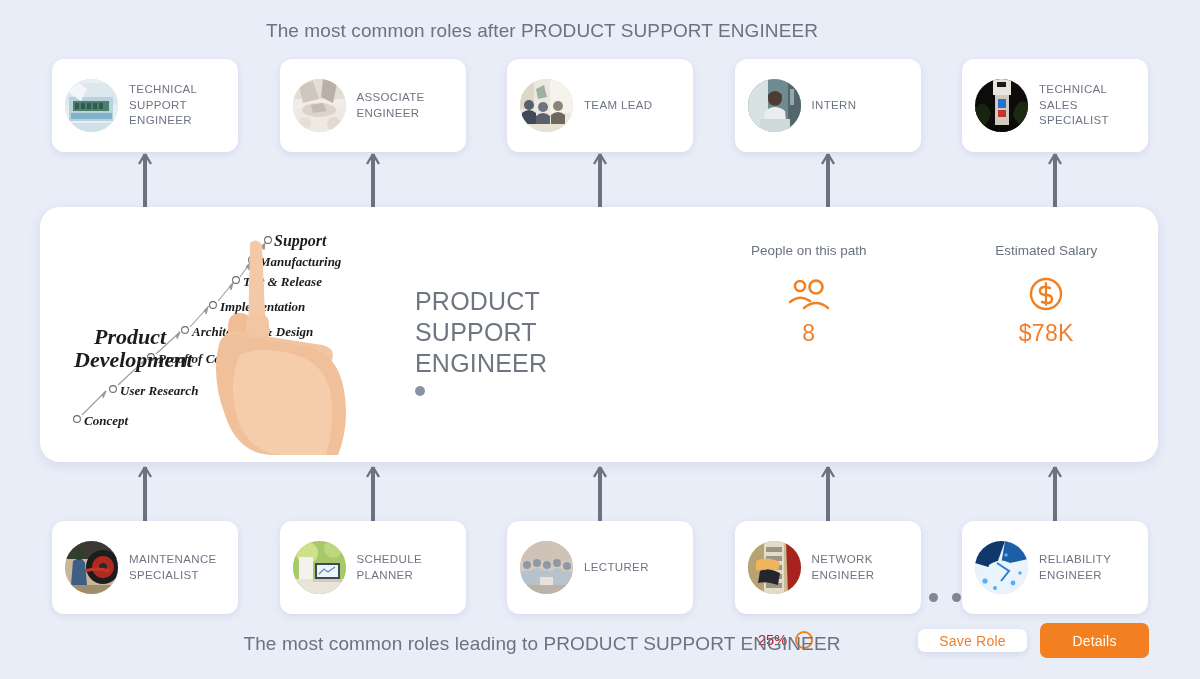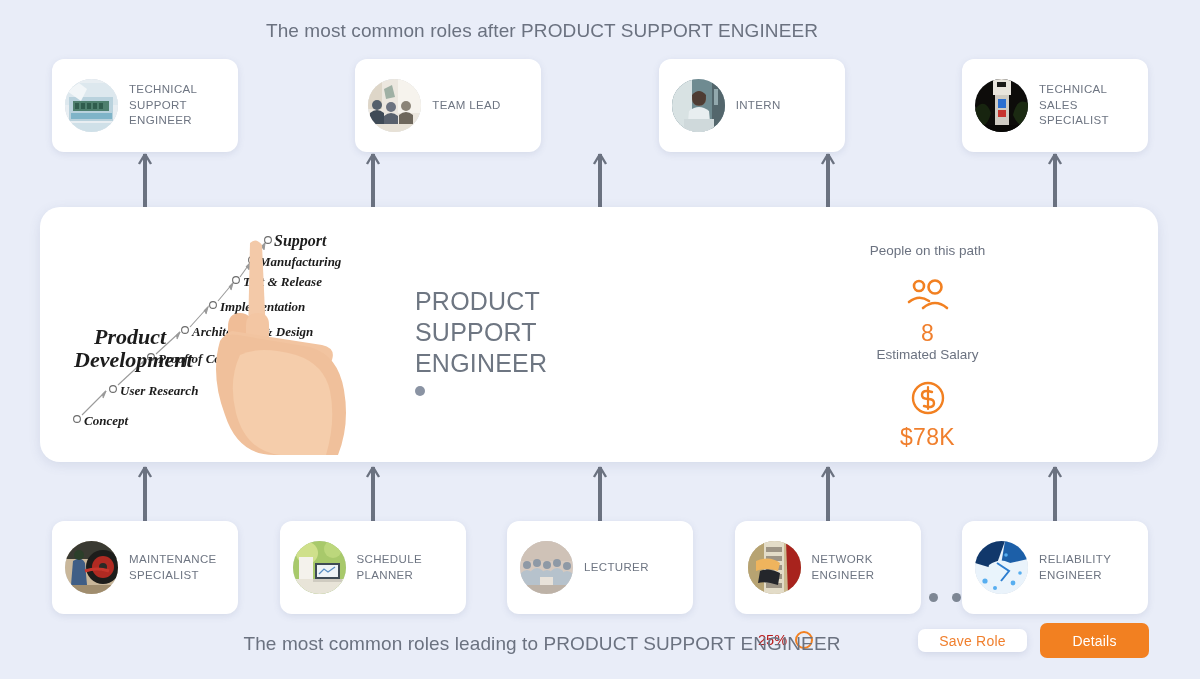--- a/index.html
+++ b/index.html
@@ -141,21 +141,20 @@
     margin-top: 7px;
   }
 
   
   #stats {
     position: absolute;
     left: 650px;
     top: 36px;
     width: 475px;
     display: flex;
-    flex-direction: column;
   }
   .stat {
     flex: 1;
     text-align: center;
   }
   .stat-label {
     font-size: 13.5px;
     color: #6b7280;
     font-weight: 400;
     white-space: nowrap;
@@ -259,20 +258,36 @@
         <rect x="28" y="24" width="4" height="6" fill="#2f5c4d"></rect>
         <rect x="34" y="24" width="4" height="6" fill="#2f5c4d"></rect>
         <rect x="6" y="34" width="41" height="6" fill="#7fb4c8"></rect>
         <path d="M2 12 L14 4 L22 10 L16 22 Z" fill="#f2f6f8"></path>
         <rect x="0" y="44" width="53" height="9" fill="#cfe0e8"></rect>
       </svg>
     </div>
     <div class="role-label">TECHNICAL SUPPORT ENGINEER</div>
   </div>
 
+  <div class="role-card">
+    <div class="role-avatar">
+      <svg viewBox="0 0 53 53" preserveAspectRatio="xMidYMid slice">
+        <rect width="53" height="53" fill="#f1ece8"></rect>
+        <rect x="0" y="0" width="53" height="20" fill="#e4ddd6"></rect>
+        <path d="M6 6 L20 2 L26 20 L10 24 Z" fill="#cfc6bd"></path>
+        <path d="M30 0 L44 4 L40 24 L28 18 Z" fill="#b9b0a6"></path>
+        <rect x="0" y="30" width="53" height="23" fill="#efe9e3"></rect>
+        <ellipse cx="26" cy="31" rx="17" ry="7" fill="#ddd3c9"></ellipse>
+        <path d="M18 26 L30 24 L34 32 L20 34 Z" fill="#c3bcb4"></path>
+        <circle cx="12" cy="44" r="6" fill="#e7ded6"></circle>
+        <circle cx="41" cy="45" r="7" fill="#e2d9d1"></circle>
+      </svg>
+    </div>
+    <div class="role-label">ASSOCIATE ENGINEER</div>
+  </div>
 
   <div class="role-card">
     <div class="role-avatar">
       <svg viewBox="0 0 53 53" preserveAspectRatio="xMidYMid slice">
         <rect width="53" height="53" fill="#ece7df"></rect>
         <rect x="30" y="0" width="23" height="34" fill="#f6f3ed"></rect>
         <rect x="0" y="0" width="14" height="30" fill="#ded6c8"></rect>
         <path d="M16 10 L24 6 L27 18 L18 20 Z" fill="#9fb0a4"></path>
         <circle cx="9" cy="26" r="5" fill="#55606c"></circle>
         <path d="M2 34 Q9 28 16 34 L16 45 L2 45 Z" fill="#3f4a56"></path>

